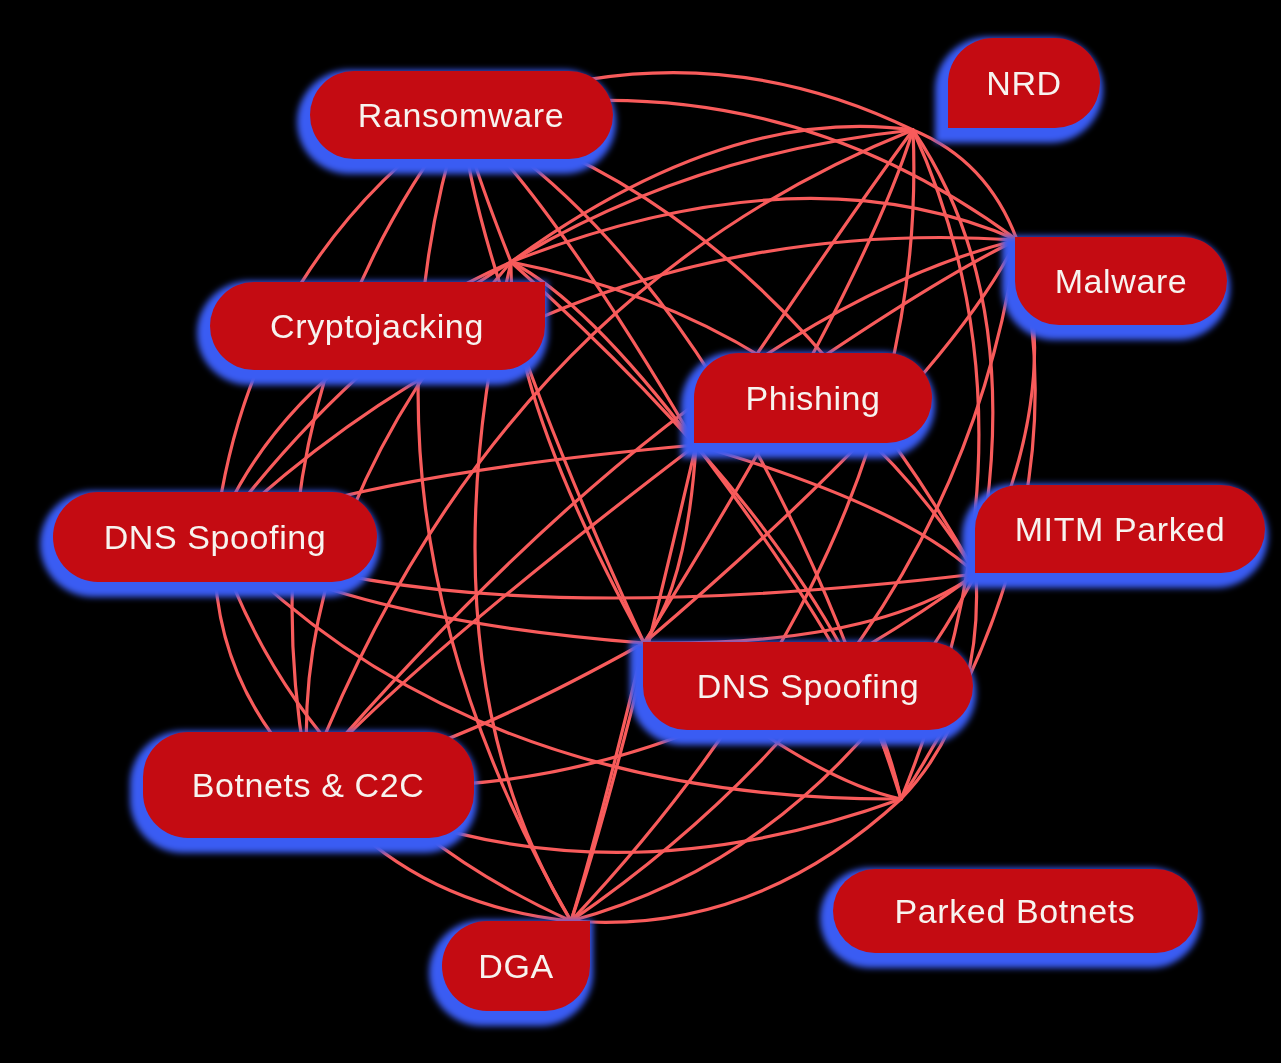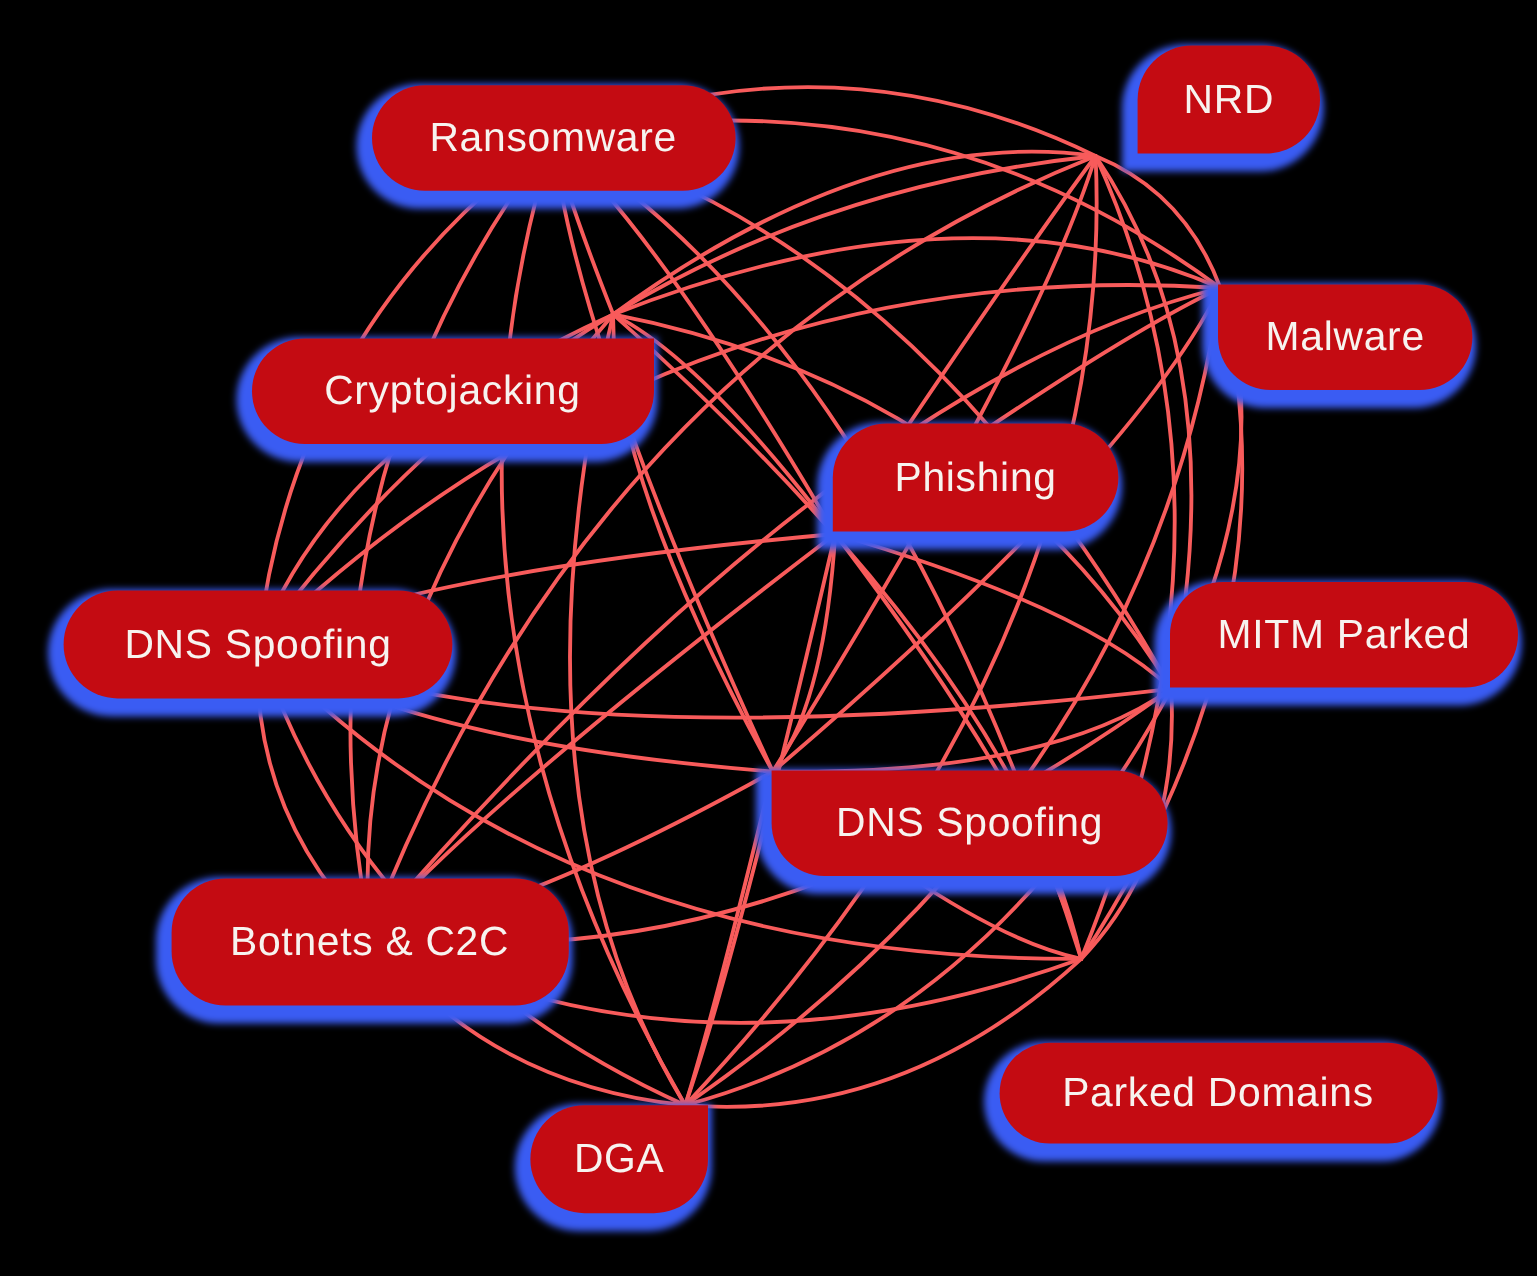--- a/index.html
+++ b/index.html
@@ -154,21 +154,21 @@
       </div>
       <div class="node" style="left: 122.5px; top: 732px; width: 331px; height: 106px;">
         <div class="glow" style="border-radius: 53px;"></div>
         <div class="body" style="border-radius: 45px;">
           <span class="label">Botnets &amp; C2C</span>
         </div>
       </div>
       <div class="node" style="left: 812.5px; top: 869px; width: 365px; height: 84px;">
         <div class="glow" style="border-radius: 50px;"></div>
         <div class="body" style="border-radius: 42px;">
-          <span class="label">Parked Domains</span>
+          <span class="label">Parked Botnets</span>
         </div>
       </div>
       <div class="node" style="left: 422px; top: 921px; width: 148px; height: 90px;">
         <div class="glow" style="border-radius: 53px 0px 53px 53px;"></div>
         <div class="body" style="border-radius: 45px 0px 45px 45px;">
           <span class="label">DGA</span>
         </div>
       </div>
     </div>
 </div>

